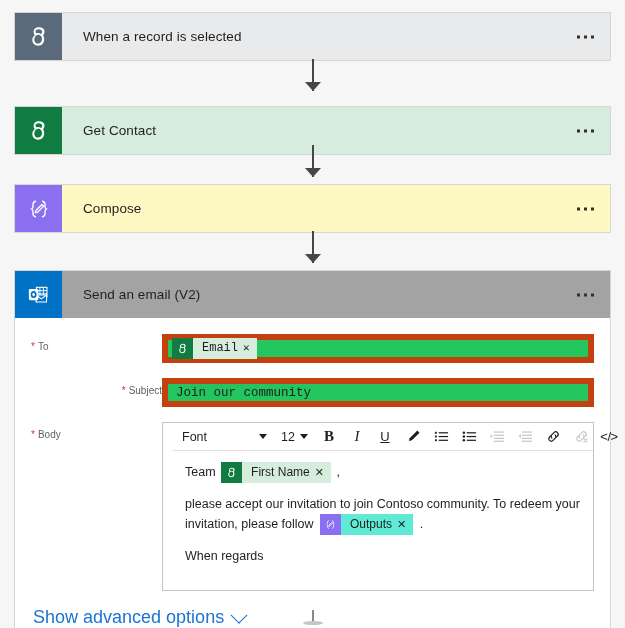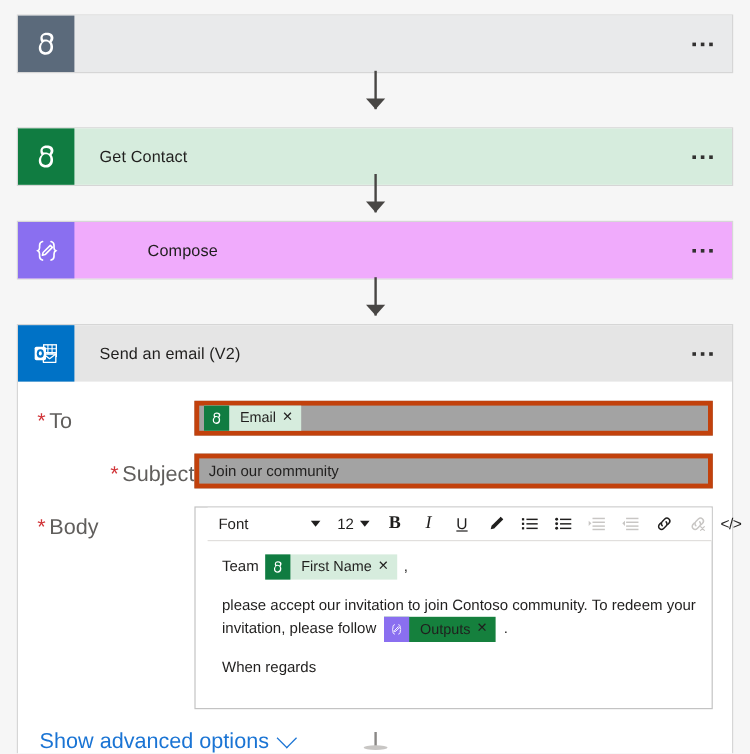--- a/index.html
+++ b/index.html
@@ -60,22 +60,22 @@
   .card-ellipsis i {
     display: block;
     width: 3px;
     height: 3px;
     background: #323130;
   }
 
   
   .hdr-trigger { background: #e9eaeb; }
   .hdr-green   { background: #d6ecdd; }
-  .hdr-purple  { background: #f0abfc; gap: 40px; }
-  .hdr-blue    { background: #e5e5e5; }
+  .hdr-purple  { background: #fef9c3; }
+  .hdr-blue    { background: #a3a3a3; }
 
   .icon-trigger { background: #5b6a7b; }
   .icon-green   { background: #107c41; }
   .icon-purple  { background: #8a6ff0; }
   .icon-blue    { background: #0072c6; }
 
   
   .connector {
     position: absolute;
     left: 312px;
@@ -109,39 +109,40 @@
   
   .card-body { padding: 0 0 0 0; }
   .field-row {
     display: flex;
     align-items: flex-start;
     padding: 0 16px 0 16px;
   }
   .field-label {
     width: 131px;
     flex: 0 0 131px;
-    font-size: 18px;
+    font-size: 10px;
     color: #605e5c;
     padding-top: 7px;
     box-sizing: border-box;
   }
   .req { color: #d13438; padding-right: 3px; }
 
   .field-control { flex: 1 1 auto; min-width: 0; }
 
   .textbox {
-    border: 4px solid #c2410c;
-    background: #a3a3a3;
+    border: 6px solid #c2410c;
+    background: #22c55e;
     box-sizing: border-box;
     height: 29px;
     display: flex;
     align-items: center;
     padding: 0 8px;
     font-size: 12.5px;
     color: #201f1e;
+    font-family: Liberation Mono, monospace;
   }
   .textbox.token-host { padding: 0 4px; }
 
   
   .token {
     display: inline-flex;
     align-items: center;
     height: 21px;
     vertical-align: middle;
     white-space: nowrap;
@@ -162,21 +163,21 @@
   }
   .token-x {
     font-size: 11px;
     color: #201f1e;
     padding-right: 7px;
     line-height: 21px;
     cursor: pointer;
   }
   .token-green  { background: #d6ecdd; }
   .token-green .token-ico { background: #107c41; }
-  .token-purple { background: #15803d; }
+  .token-purple { background: #5eead4; }
   .token-purple .token-ico { background: #8a6ff0; }
 
   
   .rte { border: 1px solid #c3c3c3; background: #fff; padding-left: 10px; }
   .rte-toolbar {
     height: 27px;
     display: flex;
     align-items: stretch;
     border-bottom: 1px solid #e1dfdd;
     background: #fff;
@@ -260,20 +261,21 @@
 
 <div id="canvas">
 
   <div class="card" style="top:12px;">
     <div class="card-header hdr-trigger">
       <div class="card-icon icon-trigger">
         <svg width="25" height="25" viewBox="0 0 32 32" aria-hidden="true">
           <path d="M16.4 4.2c-4.1 0-6.6 2.6-6.6 6.1 0 1.6.5 2.9 1.3 4-1.8 1.4-3 3.5-3 6.1 0 4.3 3.1 7.3 7.4 7.3 4.6 0 7.8-3.3 7.8-8.2 0-2.1-.6-3.8-1.6-5.2 1.3-1.3 2-3 2-4.8 0-3.2-2.6-5.3-7.3-5.3zm-.3 2.5c2.8 0 4.6 1.1 4.6 3.1 0 1.2-.5 2.3-1.4 3.1-1.2-.9-2.7-1.4-4.4-1.4-.7 0-1.3.1-1.9.2-.5-.7-.8-1.5-.8-2.4 0-1.7 1.5-2.6 3.9-2.6zm-.6 6.9c3.1 0 5 2.2 5 5.6 0 3.4-2 5.8-5.1 5.8-2.9 0-4.8-2-4.8-5 0-3.5 2-6.4 4.9-6.4z" fill="#ffffff"></path>
         </svg>
       </div>
+      <div class="card-title">When a record is selected</div>
       <div class="card-ellipsis">
         <i></i>
           <i></i>
           <i></i>
       </div>
     </div>
   </div>
 
   <div class="connector" style="top:59px; height:32px;"></div>
   <div class="arrowhead" style="top:82px;"></div>

